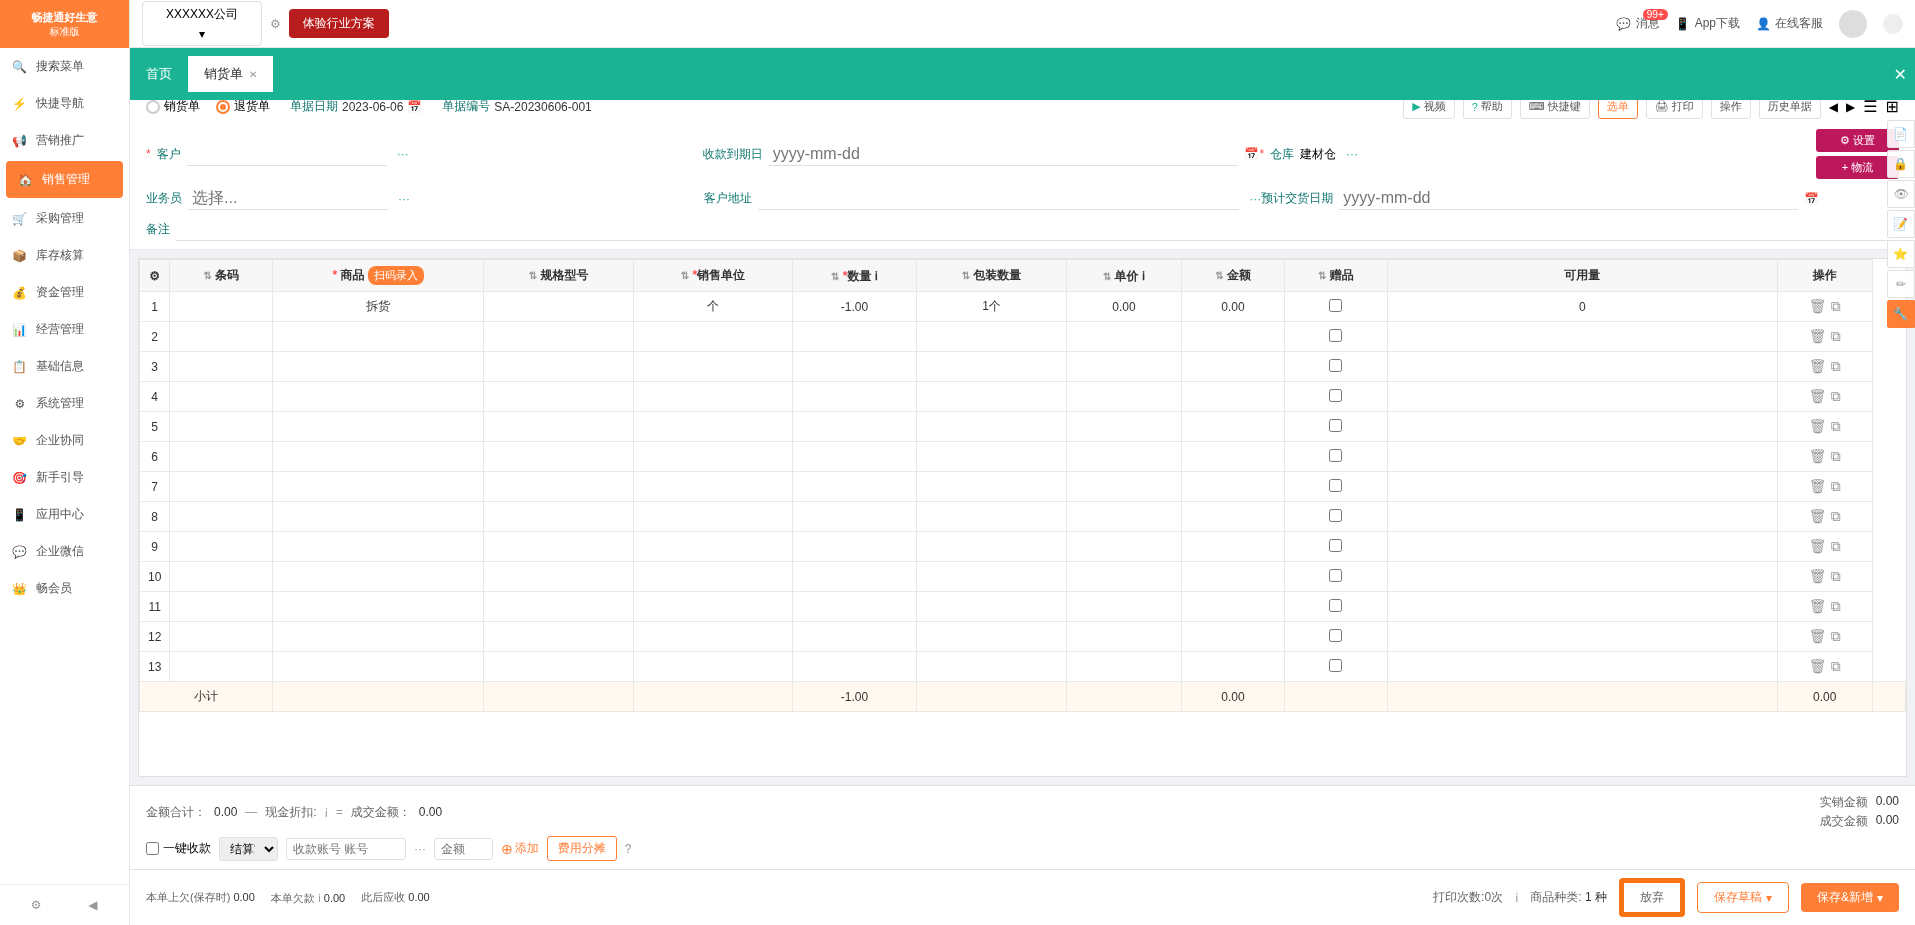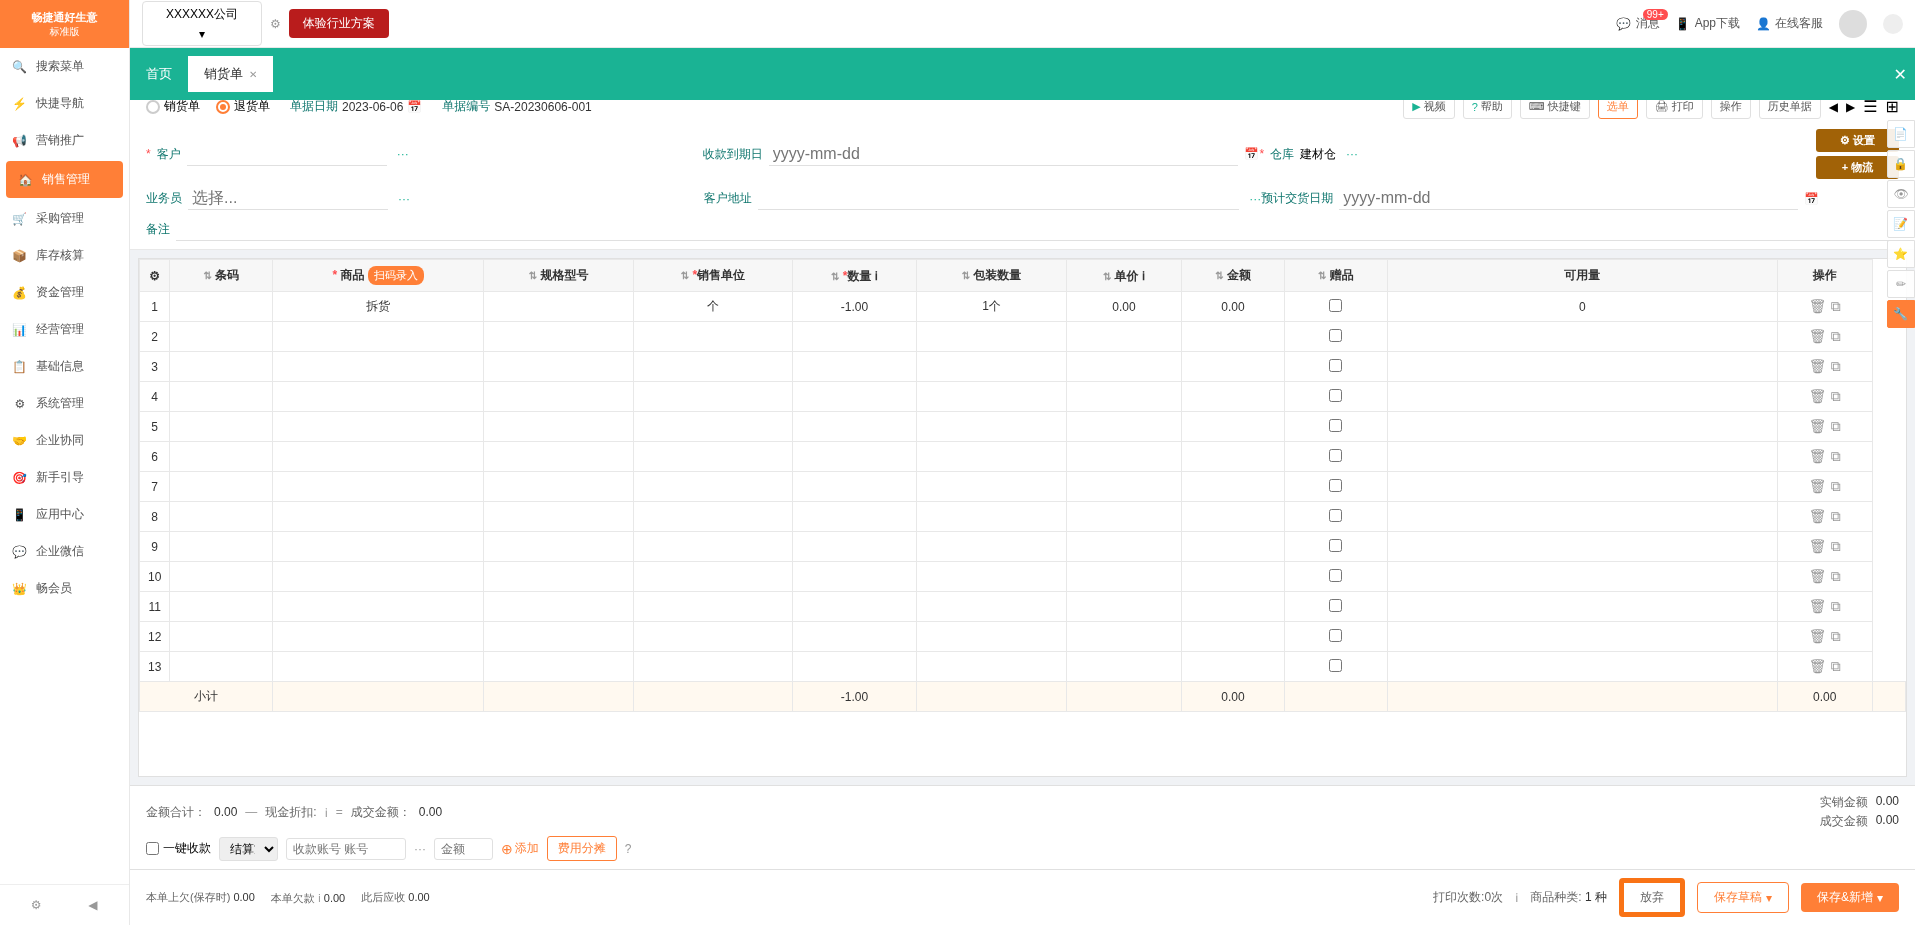--- a/index.html
+++ b/index.html
@@ -99,22 +99,22 @@
       font-size: 11px; color: #555; background: #fff;
     }
     .toolbar-btn .btn-icon { color: #1ab394; }
     .form-input {
       flex: 1; border: none; border-bottom: 1px solid #e0e0e0;
       padding: 2px 4px; color: #3b82f6; font-size: 16px; outline: none;
       background: transparent;
     }
     .dots-btn { color: #1ab394; cursor: pointer; margin-left: 4px; }
     .panel-btn {
-      background: #a16207; color: #fff; border: none; padding: 4px 24px;
-      border-radius: 3px; cursor: pointer; font-size: 11px; white-space: nowrap; font-weight: bold;
+      background: #be185d; color: #fff; border: none; padding: 4px 24px;
+      border-radius: 3px; cursor: pointer; font-size: 11px; white-space: nowrap;
     }
 
     
     .table-container {
       flex: 1; overflow: auto; margin: 8px;
       background: #fff; border: 1px solid #e0e0e0;
     }
     .data-table { width: 100%; border-collapse: collapse; font-size: 12px; }
     .data-table th {
       background: #f7f7f7; border: 1px solid #e8e8e8; padding: 6px 8px;

